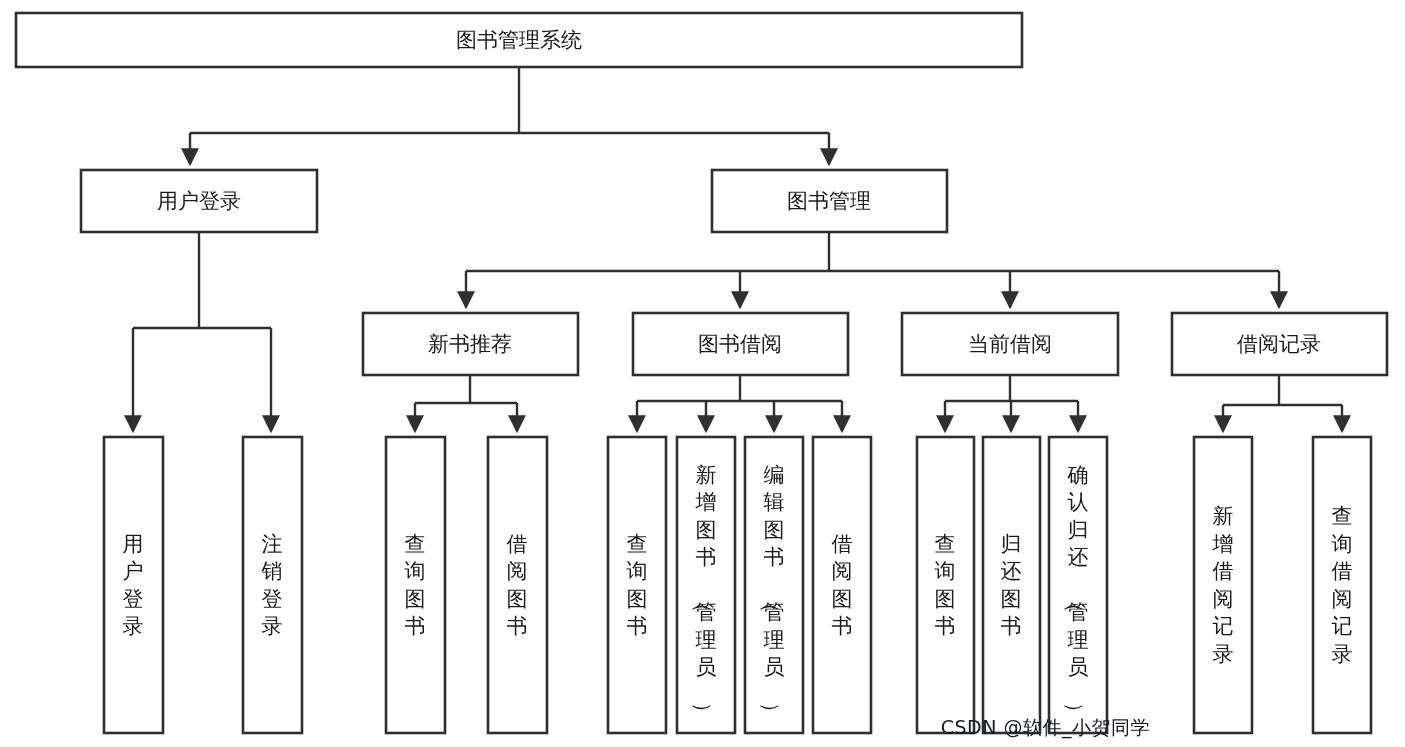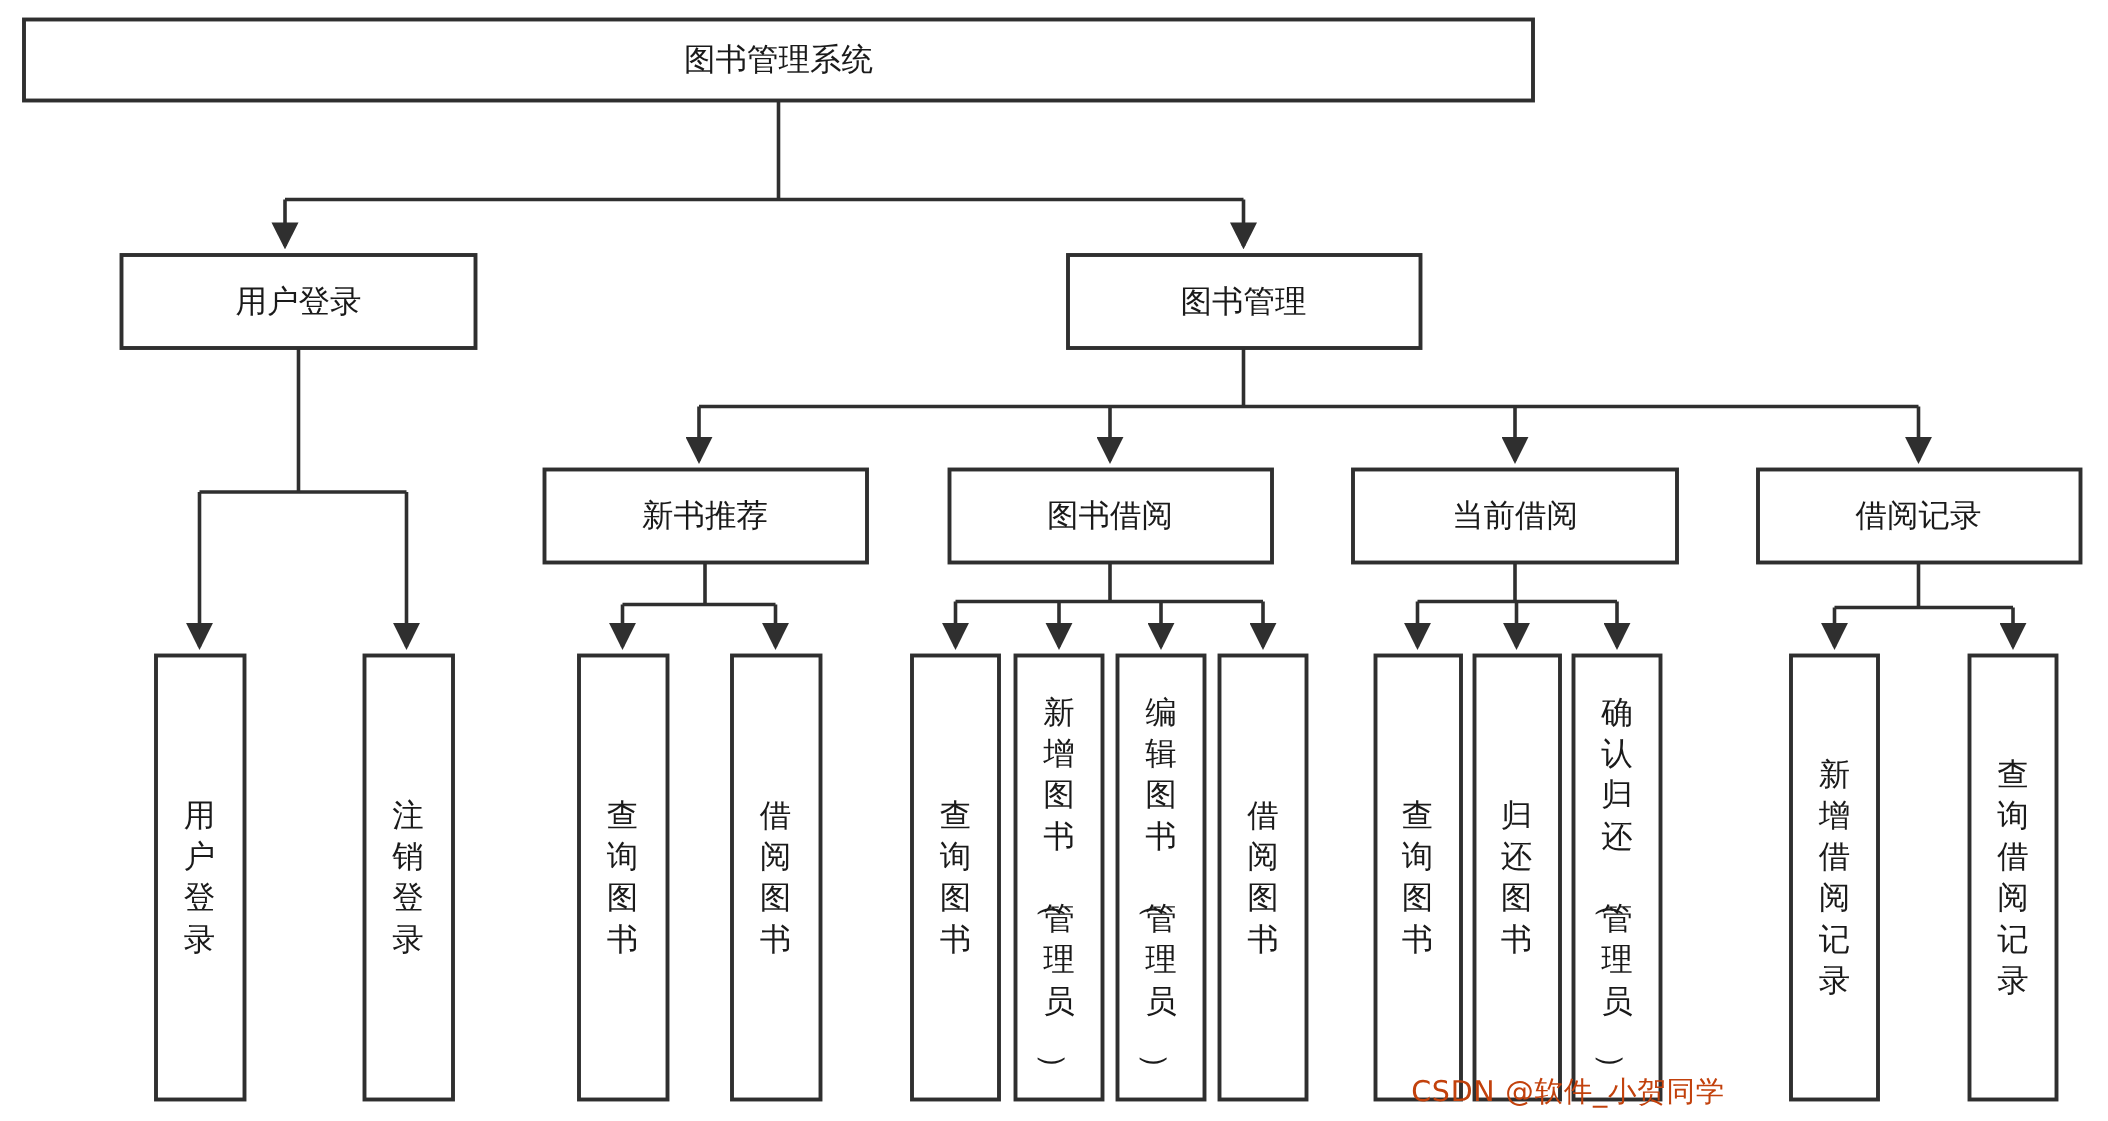--- a/index.html
+++ b/index.html
@@ -51,21 +51,21 @@
     fill: #1a1a1a;
     font-size: 21px;
     text-anchor: middle;
   }
   .watermark {
     position: absolute;
     right: 8px;
     bottom: 6px;
     font-family: "DejaVu Sans", "Liberation Sans", sans-serif;
     font-size: 19px;
-    color: #c2410c;
+    color: #0f172a;
     letter-spacing: 0.5px;
     white-space: nowrap;
     pointer-events: none;
   }
 </style>
 </head>
 <body>
 
 <div id="diagram-root">
 

